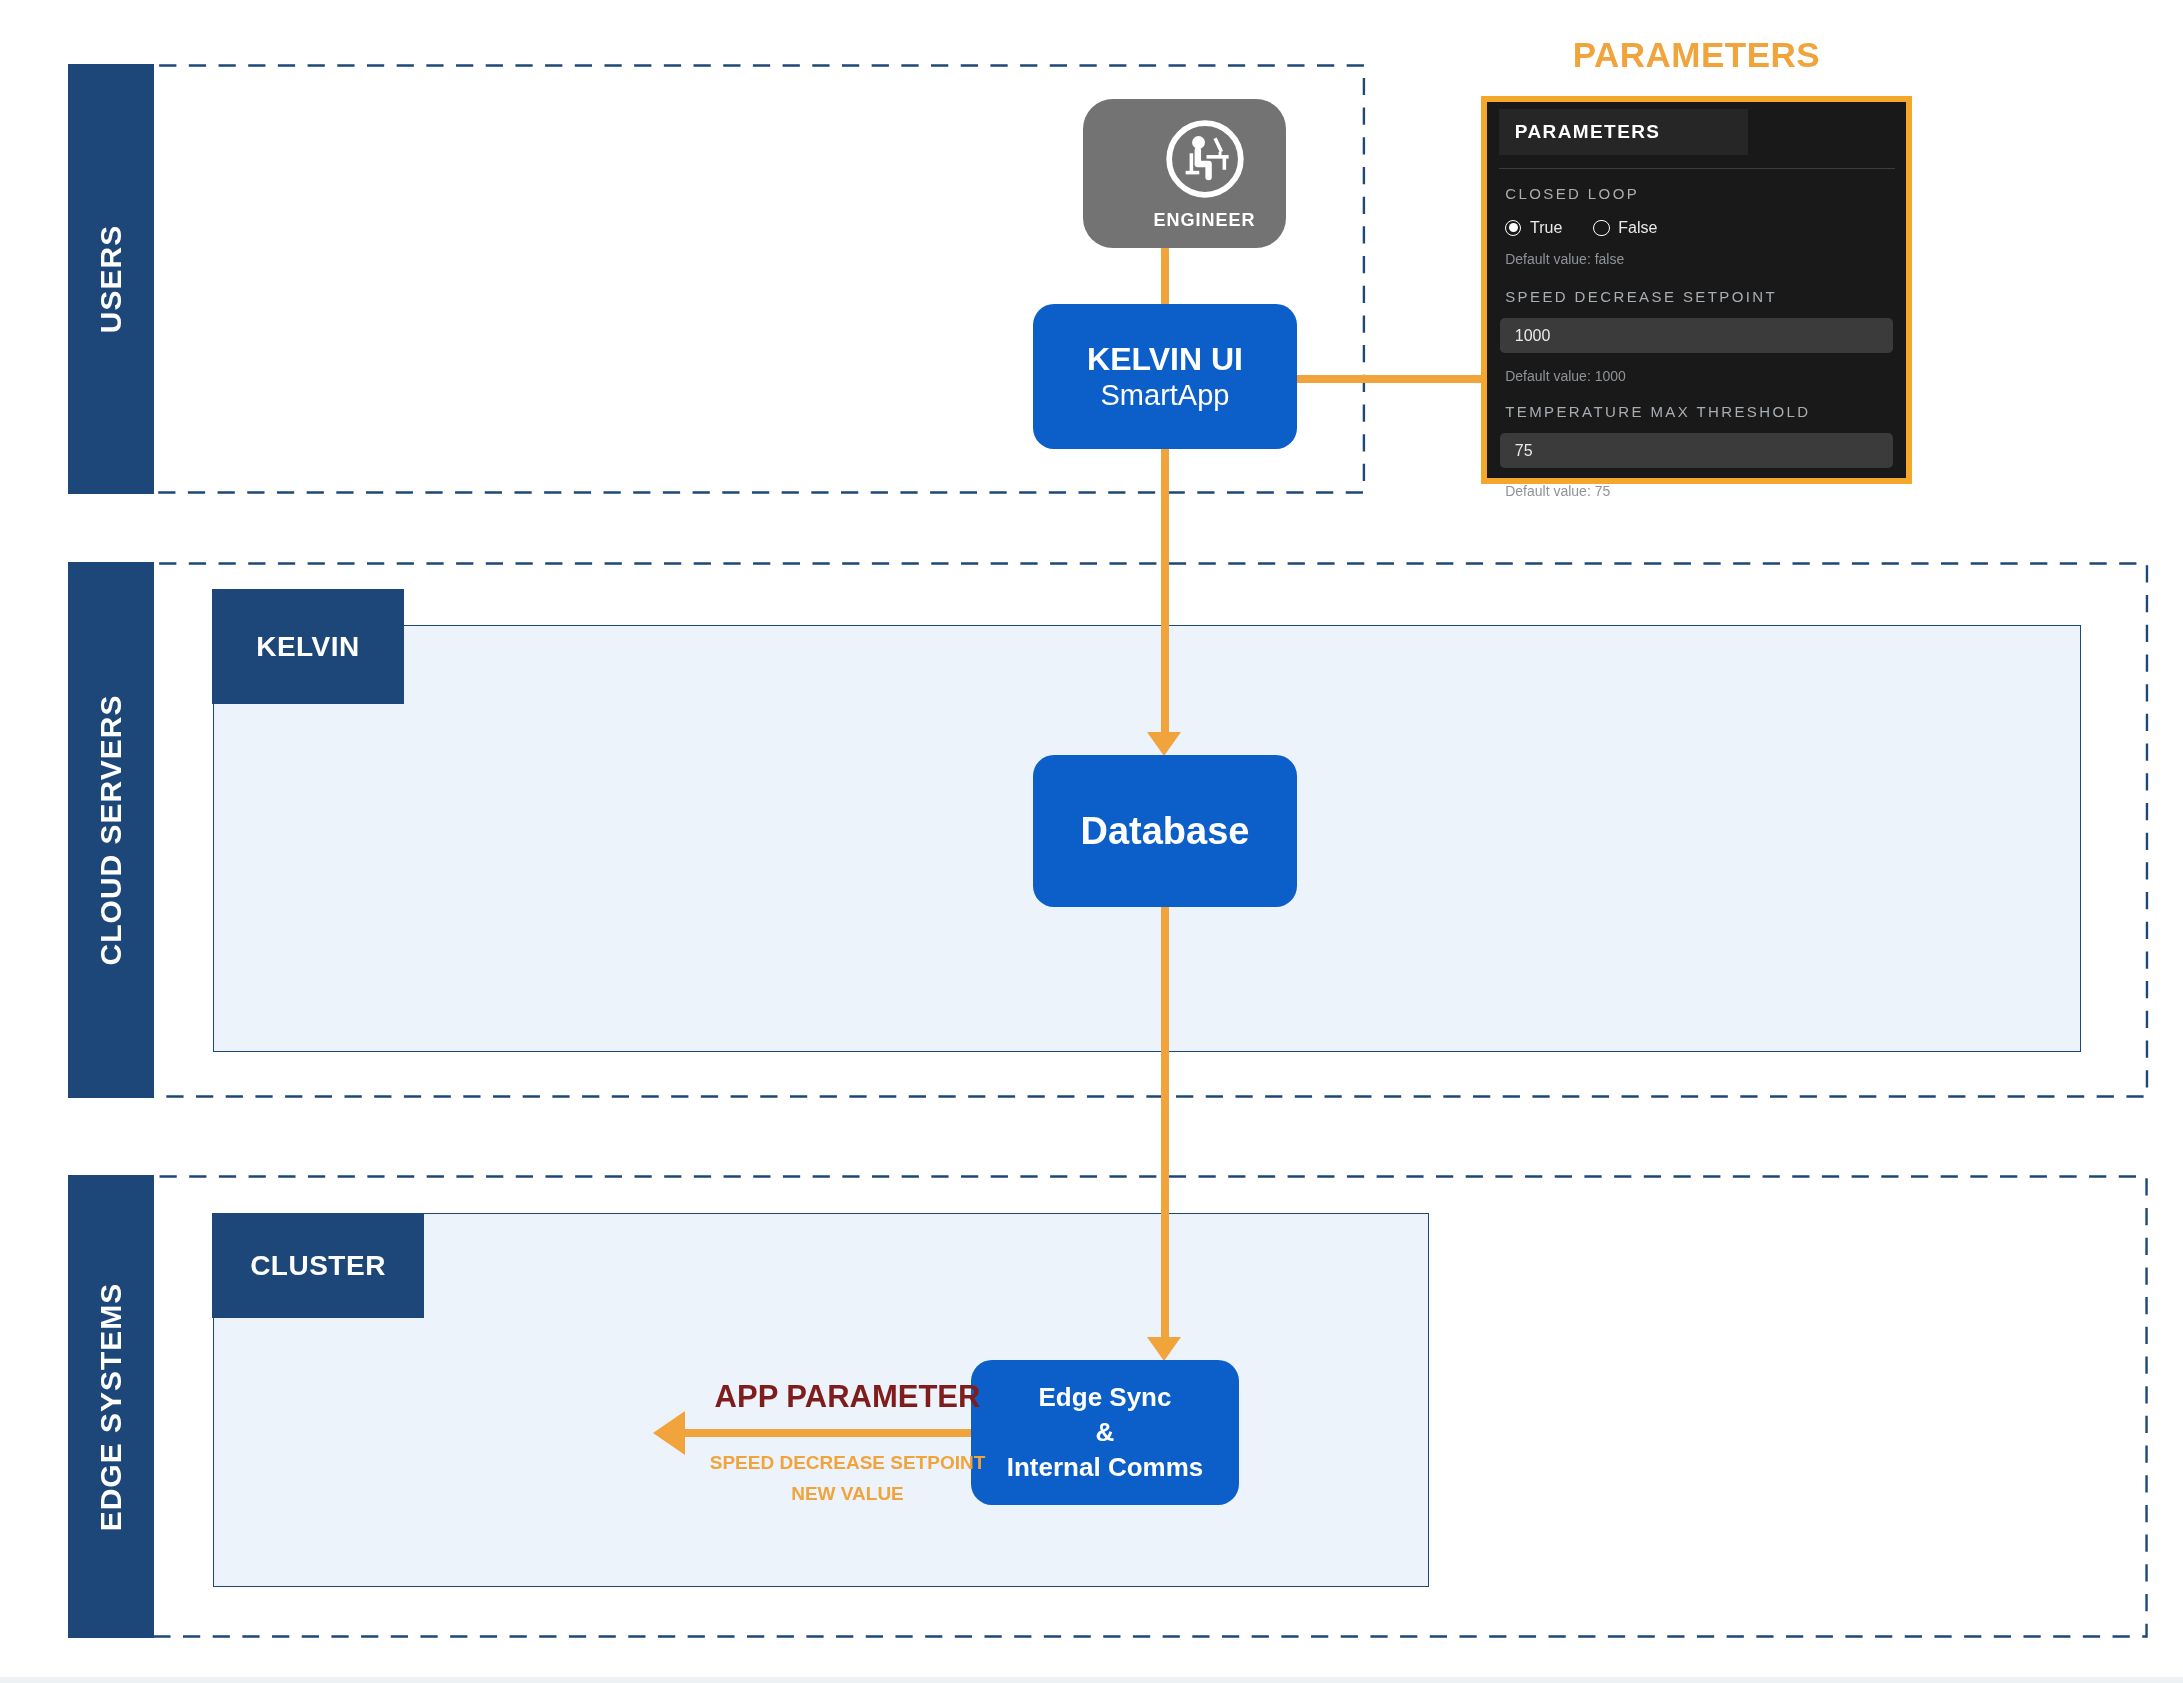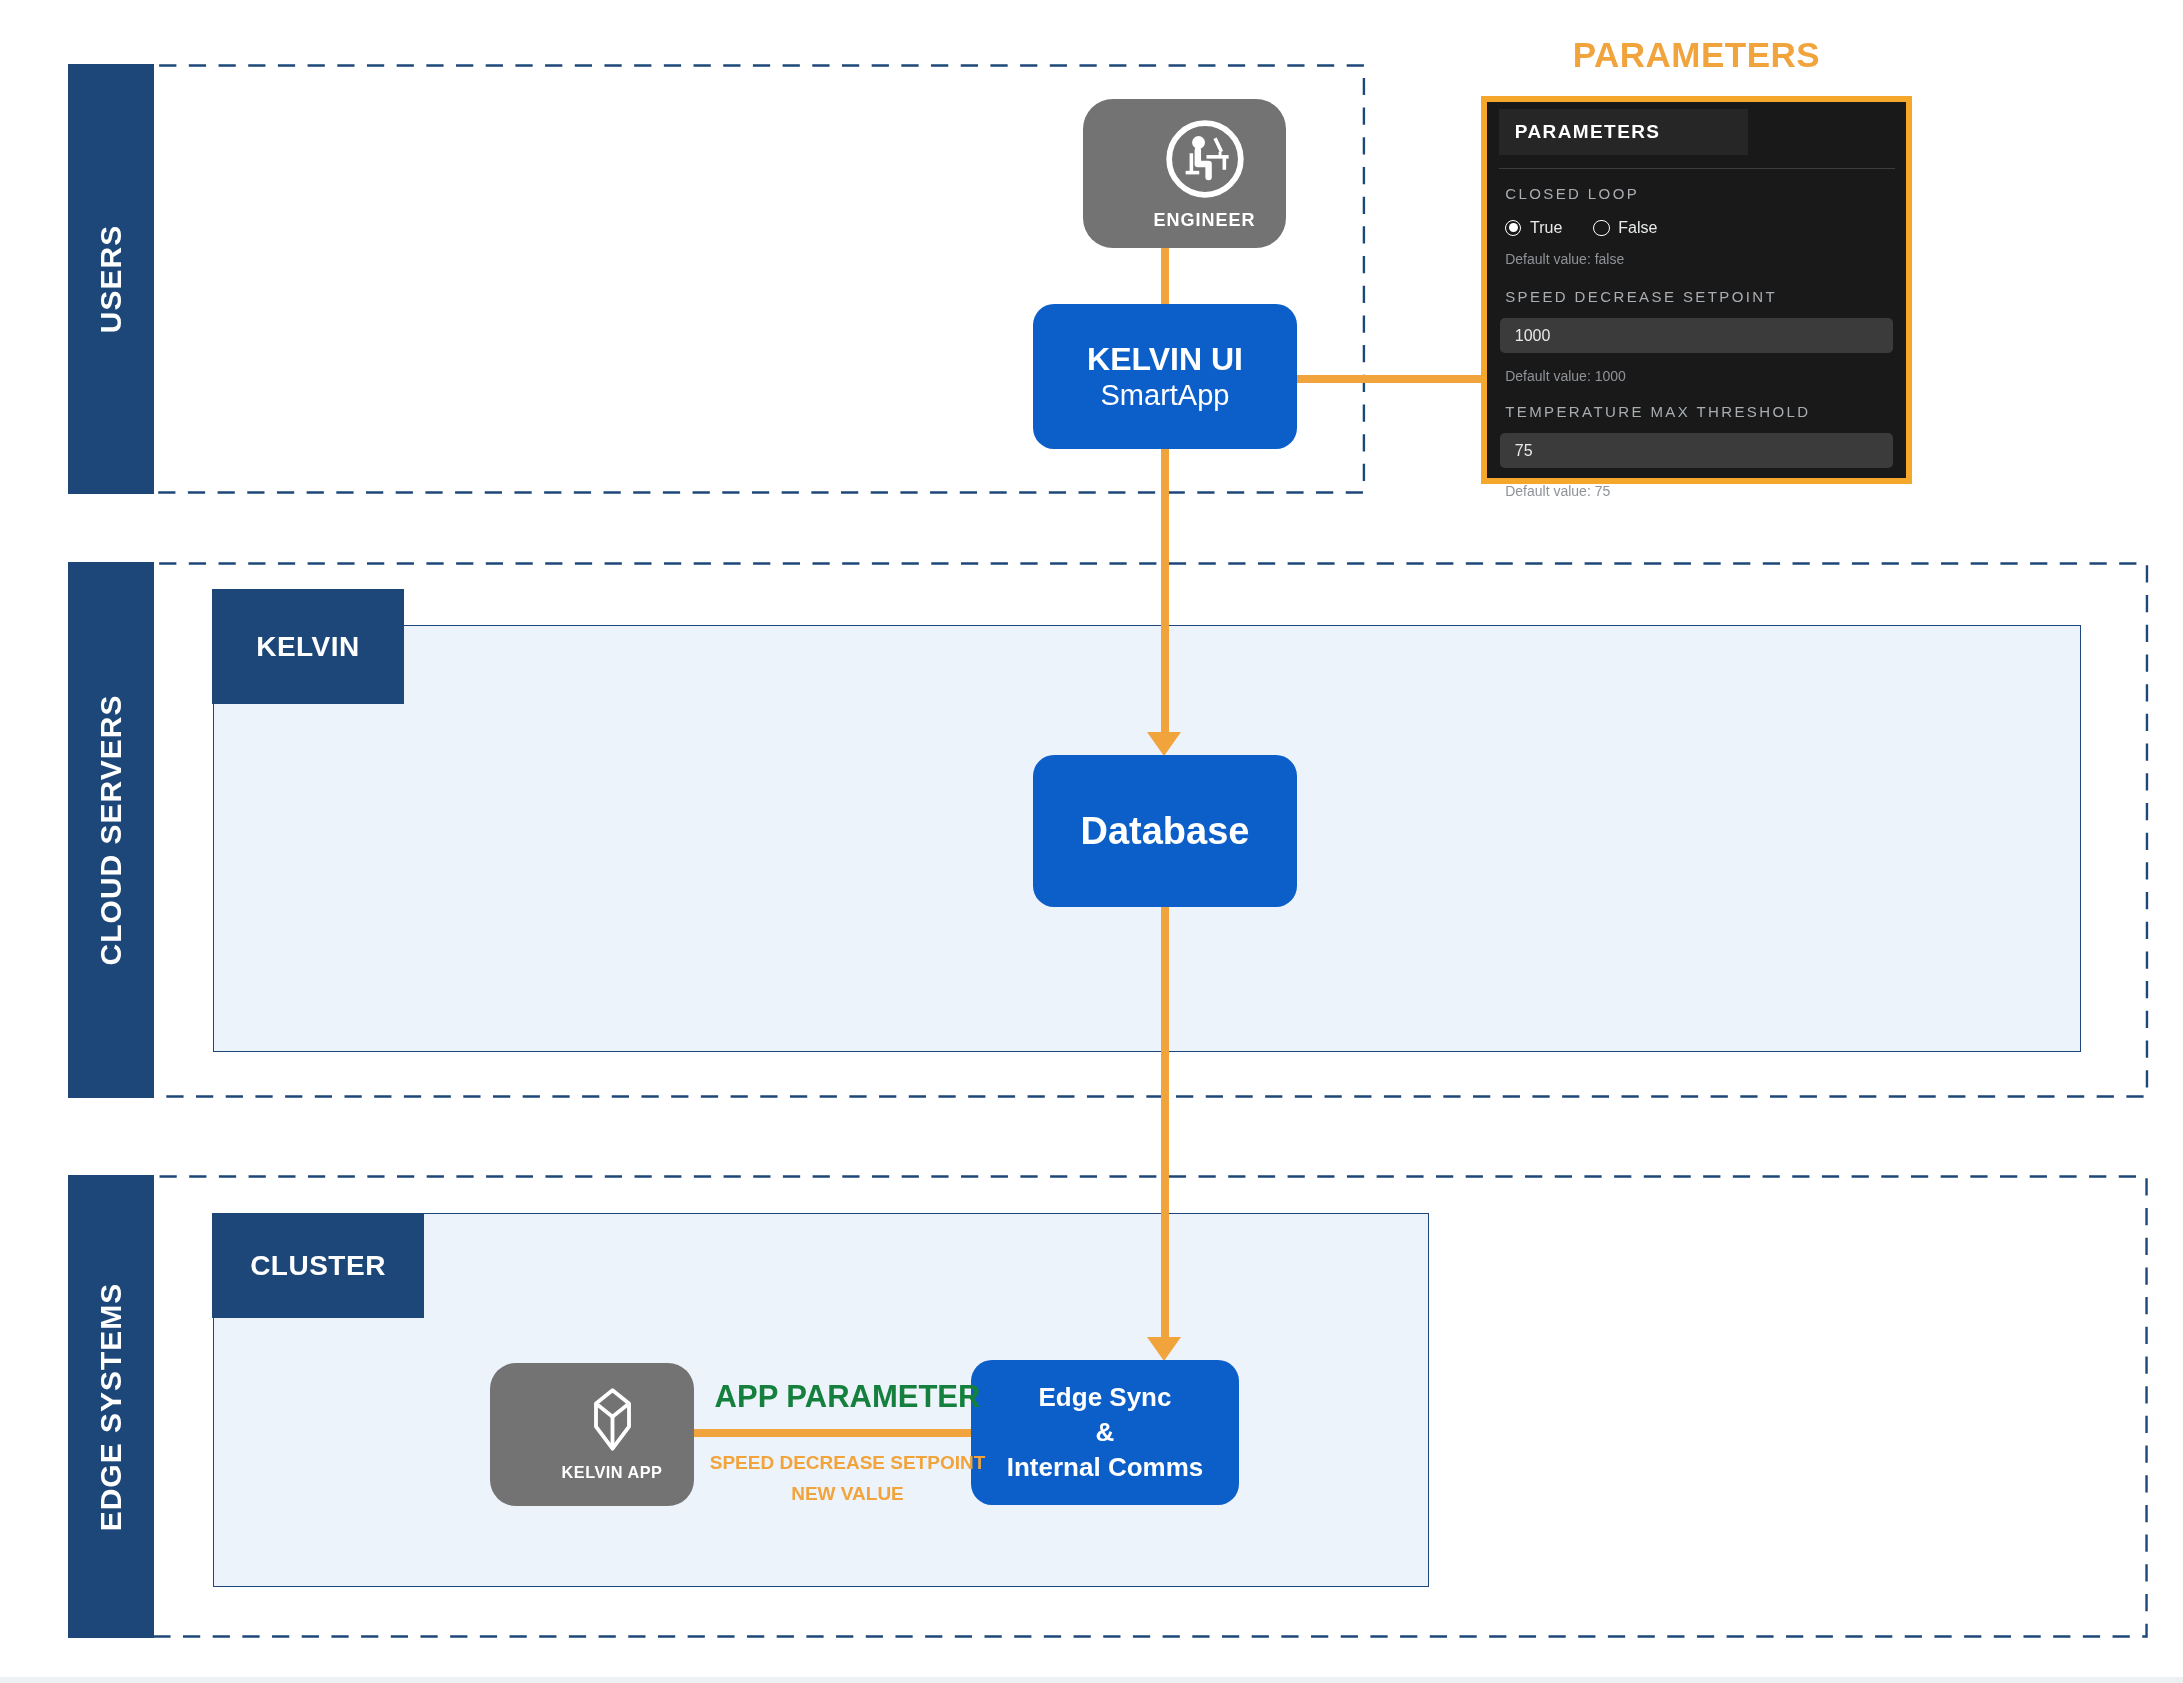--- a/index.html
+++ b/index.html
@@ -38,21 +38,21 @@
                display:flex;flex-direction:column;align-items:center;justify-content:center;
                text-align:center;padding-left:40px;}
   .kelvin-ui-title{font-size:32px;font-weight:bold;line-height:1.2;}
   .kelvin-ui-sub{font-size:29px;font-weight:normal;line-height:1.2;}
   .db-label{font-size:38px;font-weight:bold;}
   .es-line{font-size:26px;font-weight:bold;line-height:1.35;}
   .eng-label{font-size:18px;font-weight:bold;letter-spacing:1px;margin-top:6.7px;}
   .ka-label{font-size:16.3px;font-weight:bold;letter-spacing:0.5px;margin-top:7.7px;}
 
   
-  .flow-title{position:absolute;color:#15803d;font-weight:bold;text-align:center;font-size:31px;}
+  .flow-title{position:absolute;color:#7f1d1d;font-weight:bold;text-align:center;font-size:31px;}
   .flow-detail{position:absolute;color:#F1A33C;font-weight:bold;text-align:center;font-size:19px;}
 
   
   .pp-title{position:absolute;left:1481px;top:35px;width:431px;text-align:center;
             color:#F1A33C;font-weight:bold;font-size:35px;letter-spacing:0.5px;}
   .pp{position:absolute;left:1481px;top:96px;width:431px;height:388px;
       background:#191919;border:6.7px solid #F5A72B;box-sizing:border-box;
       padding:6.7px 11.5px 0 11.5px;}
   .pp-header{width:249px;height:46px;background:#262626;display:flex;align-items:center;
              padding-left:16.3px;color:#fff;font-size:19px;font-weight:bold;letter-spacing:1.4px;
@@ -140,30 +140,20 @@
   <div class="node-blue" style="left:1033px;top:755px;width:264px;height:152px;">
     <div class="db-label">Database</div>
   </div>
 
   <div class="node-blue" style="left:971px;top:1360px;width:268px;height:145px;">
     <div class="es-line">Edge Sync</div>
     <div class="es-line">&amp;</div>
     <div class="es-line">Internal Comms</div>
   </div>
 
-  <div class="node-purple" style="left:490px;top:1363px;width:164px;height:143px;border-radius:26px;">
-    <span>
-      <svg width="55" height="66" viewBox="0 0 100 120" fill="none" stroke="#fff" stroke-width="7" stroke-linejoin="round">
-        <path d="M50 6 L80 30 L50 54 L20 30 Z"></path>
-        <path d="M20 30 L20 72 L50 112 L80 72 L80 30"></path>
-        <path d="M50 54 L50 112"></path>
-      </svg>
-    </span>
-    <div class="ka-label">KELVIN APP</div>
-  </div>
 
   <div class="flow-title" style="left:651px;top:1379px;width:393px;">APP PARAMETER</div>
   <div class="flow-detail" style="left:651px;top:1452px;width:393px;">SPEED DECREASE SETPOINT</div>
   <div class="flow-detail" style="left:651px;top:1483px;width:393px;">NEW VALUE</div>
 
   <div class="pp-title">PARAMETERS</div>
 
   <div class="pp">
     <div class="pp-header">PARAMETERS</div>
     <div class="pp-sep"></div>

